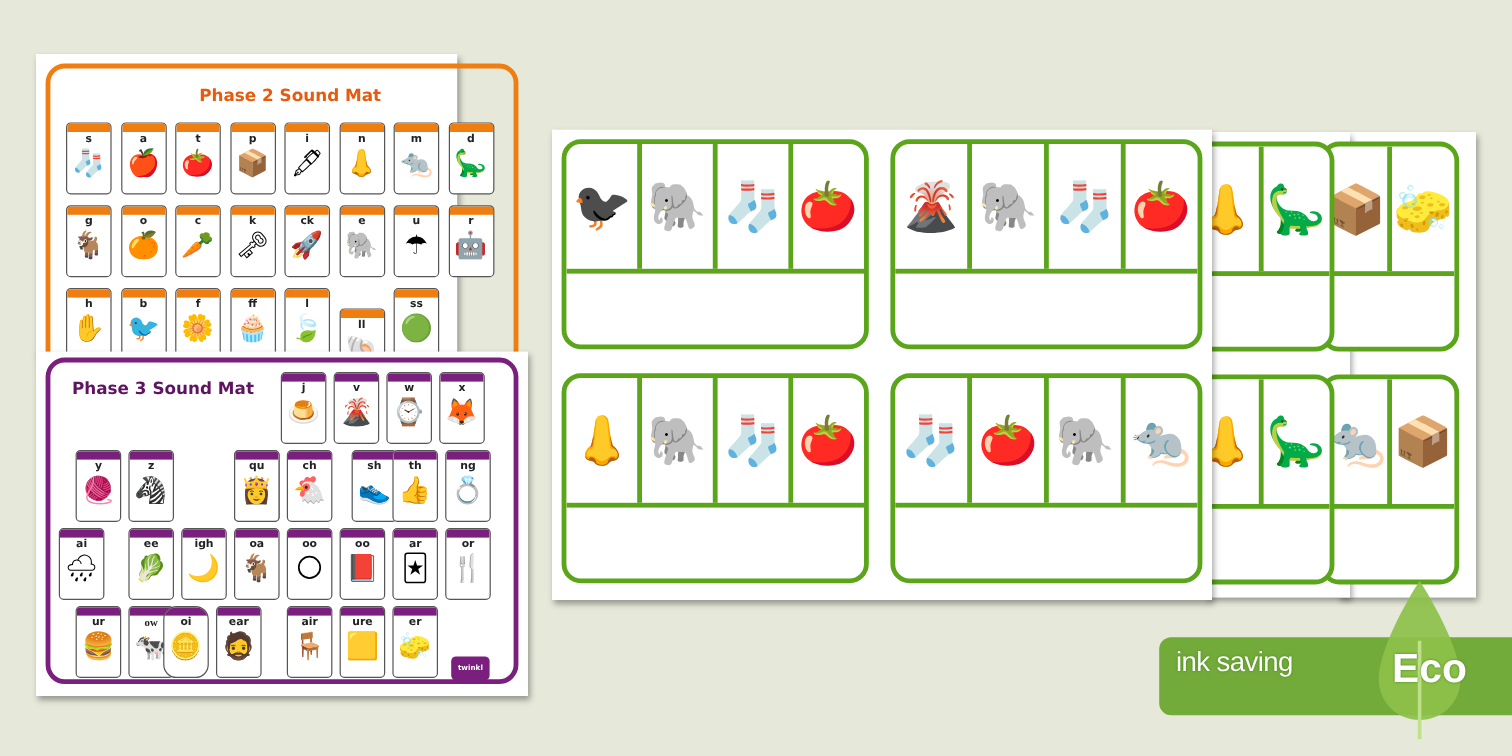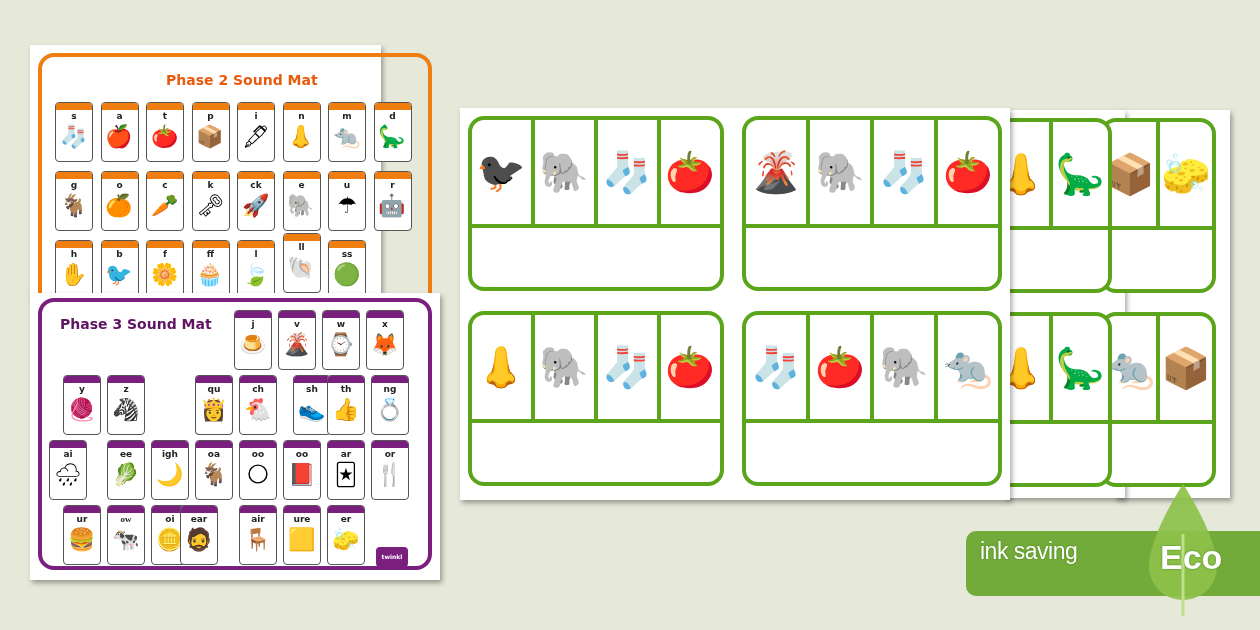--- a/index.html
+++ b/index.html
@@ -126,21 +126,21 @@
     <div class="card" style="left: 161.5px; top: 195px;">
       <div class="tab" style="background: rgb(239, 125, 16);"></div>
       <div class="letter">ff</div>
       <div class="pic">🧁</div>
     </div>
     <div class="card" style="left: 207px; top: 195px;">
       <div class="tab" style="background: rgb(239, 125, 16);"></div>
       <div class="letter">l</div>
       <div class="pic">🍃</div>
     </div>
-    <div class="card" style="left: 252.5px; top: 188px;">
+    <div class="card" style="left: 252.5px; top: 212px;">
       <div class="tab" style="background: rgb(239, 125, 16);"></div>
       <div class="letter">ll</div>
       <div class="pic">🐚</div>
     </div>
     <div class="card" style="left: 298px; top: 195px;">
       <div class="tab" style="background: rgb(239, 125, 16);"></div>
       <div class="letter">ss</div>
       <div class="pic">🟢</div>
     </div>
   </div>
@@ -253,21 +253,21 @@
     <div class="card" style="left: 33px; top: 212px;">
       <div class="tab" style="background: rgb(123, 31, 126);"></div>
       <div class="letter">ur</div>
       <div class="pic">🍔</div>
     </div>
     <div class="card" style="left: 77px; top: 212px; font-family: Liberation Serif, serif;">
       <div class="tab" style="background: rgb(123, 31, 126);"></div>
       <div class="letter">ow</div>
       <div class="pic">🐄</div>
     </div>
-    <div class="card" style="left: 121px; top: 212px;">
+    <div class="card" style="left: 106px; top: 212px; border-radius: 11px;">
       <div class="tab" style="background: rgb(123, 31, 126);"></div>
       <div class="letter">oi</div>
       <div class="pic">🪙</div>
     </div>
     <div class="card" style="left: 150px; top: 212px;">
       <div class="tab" style="background: rgb(123, 31, 126);"></div>
       <div class="letter">ear</div>
       <div class="pic">🧔</div>
     </div>
     <div class="card" style="left: 209px; top: 212px;">

